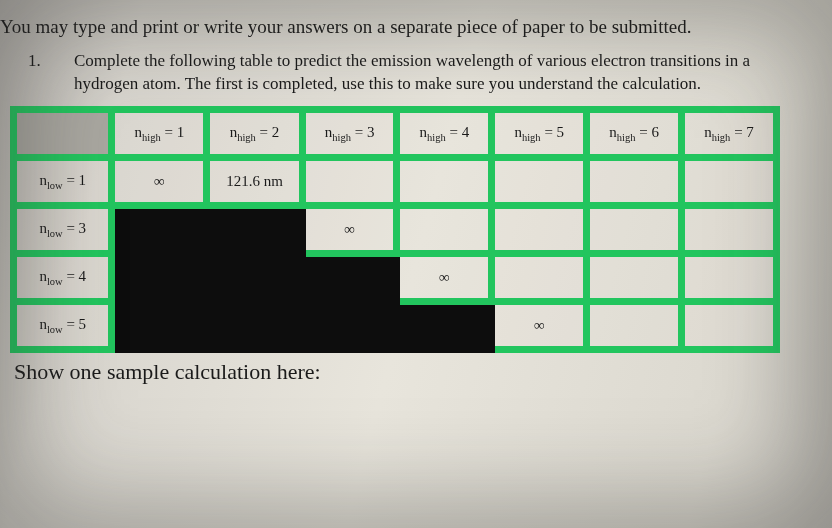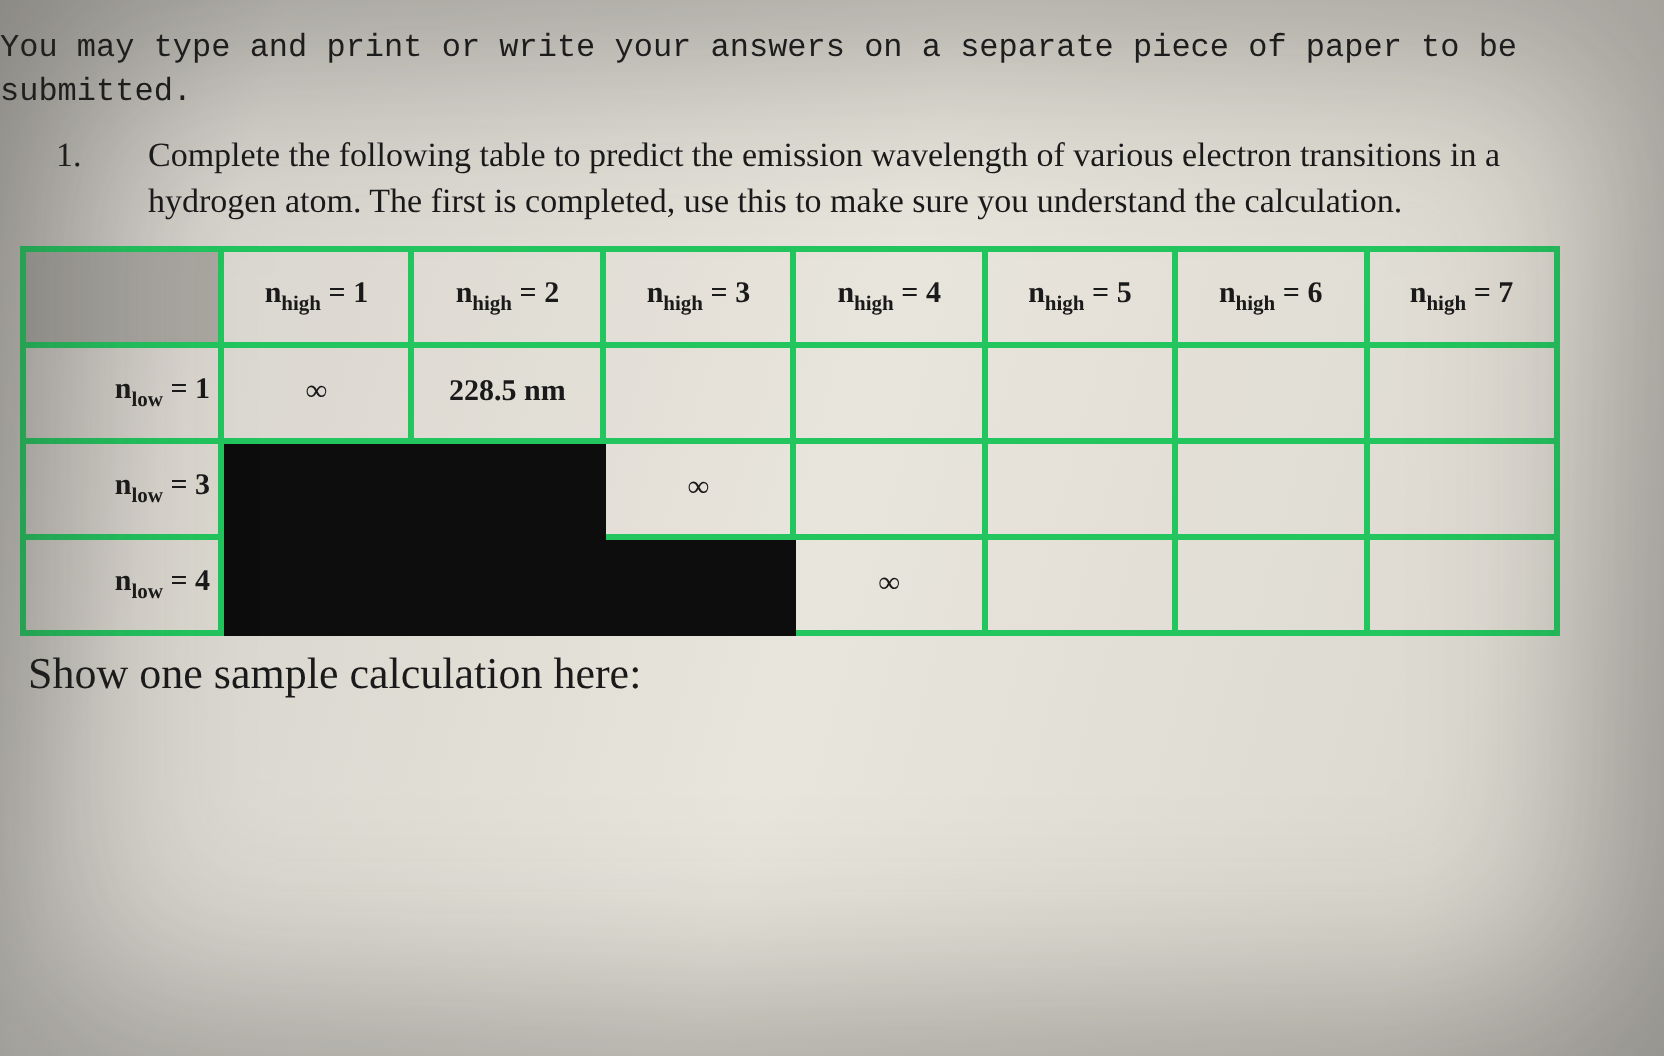--- a/index.html
+++ b/index.html
@@ -11,24 +11,23 @@
     font-family: Georgia, 'Times New Roman', serif;
     background: linear-gradient(105deg, #b8b5b0 0%, #d8d5ce 15%, #e8e5dc 50%, #dcd9d0 85%, #c8c5be 100%);
     color: #1a1a1a;
     overflow: hidden;
     position: relative;
   }
   .page {
     padding: 14px 28px 8px 0;
   }
   .instruction {
-    font-size: 16px;
+    font-size: 19px;
     margin: 0 0 10px 0;
     line-height: 1.35;
-    font-family: Liberation Mono, monospace;
   }
   .question {
     display: flex;
     margin-left: 28px;
     font-size: 17px;
     line-height: 1.35;
     margin-bottom: 10px;
   }
   .qnum {
     min-width: 26px;
@@ -41,38 +40,38 @@
   .tablewrap {
     margin-left: 10px;
     margin-right: 24px;
   }
   table {
     border-collapse: collapse;
     width: 100%;
     background: transparent;
   }
   th, td {
-    border: 3px solid #22c55e;
+    border: 7px solid #22c55e;
     height: 48px;
     text-align: center;
     vertical-align: middle;
     font-size: 15px;
     padding: 0 4px;
-    font-weight: bold;
+    font-weight: normal;
     background: rgba(232,229,220,0.15);
   }
   th.corner {
     background: #a9a7a0;
     width: 102px;
   }
   th.colhead {
     width: 98px;
   }
   th.rowhead {
-    text-align: right;
+    text-align: center;
     background: rgba(232,229,220,0.1);
   }
   .sub {
     font-size: 10.5px;
     vertical-align: sub;
   }
   td.black {
     background: #0d0d0d;
     border-color: #0d0d0d;
   }
@@ -106,21 +105,21 @@
         <th class="colhead"><span>n</span><span class="sub">high</span> = <span>2</span></th>
         <th class="colhead"><span>n</span><span class="sub">high</span> = <span>3</span></th>
         <th class="colhead"><span>n</span><span class="sub">high</span> = <span>4</span></th>
         <th class="colhead"><span>n</span><span class="sub">high</span> = <span>5</span></th>
         <th class="colhead"><span>n</span><span class="sub">high</span> = <span>6</span></th>
         <th class="colhead"><span>n</span><span class="sub">high</span> = <span>7</span></th>
       </tr>
       <tr>
         <th class="rowhead"><span>n</span><span class="sub">low</span> = <span>1</span></th>
         <td>∞</td>
-        <td>228.5 nm</td>
+        <td>121.6 nm</td>
         <td></td>
         <td></td>
         <td></td>
         <td></td>
         <td></td>
       </tr>
       <tr>
         <th class="rowhead"><span>n</span><span class="sub">low</span> = <span>3</span></th>
         <td class="black"></td>
         <td class="black"></td>
@@ -133,20 +132,30 @@
       <tr>
         <th class="rowhead"><span>n</span><span class="sub">low</span> = <span>4</span></th>
         <td class="black"></td>
         <td class="black"></td>
         <td class="black"></td>
         <td>∞</td>
         <td></td>
         <td></td>
         <td></td>
       </tr>
+      <tr>
+        <th class="rowhead"><span>n</span><span class="sub">low</span> = <span>5</span></th>
+        <td class="black"></td>
+        <td class="black"></td>
+        <td class="black"></td>
+        <td class="black"></td>
+        <td>∞</td>
+        <td></td>
+        <td></td>
+      </tr>
     </tbody>
       </table>
   </div>
 
   <p class="footer">Show one sample calculation here:</p>
 </div>
 
 <div class="vignette"></div>
 
 </body></html>

